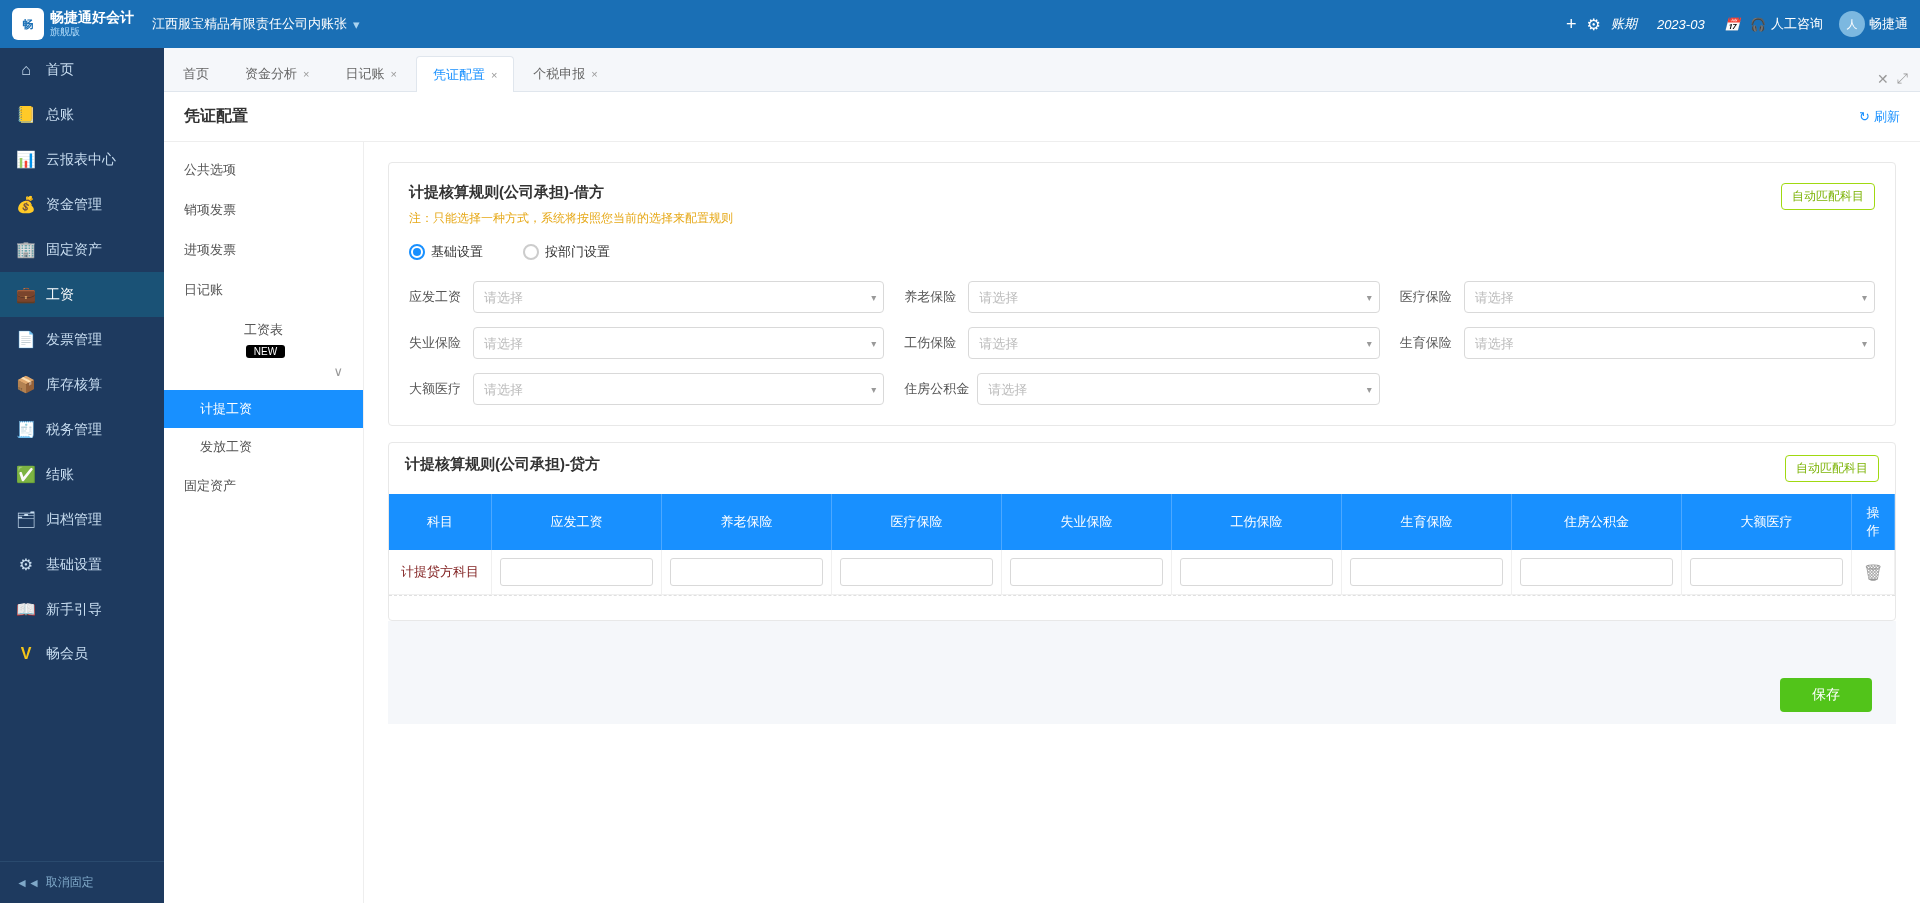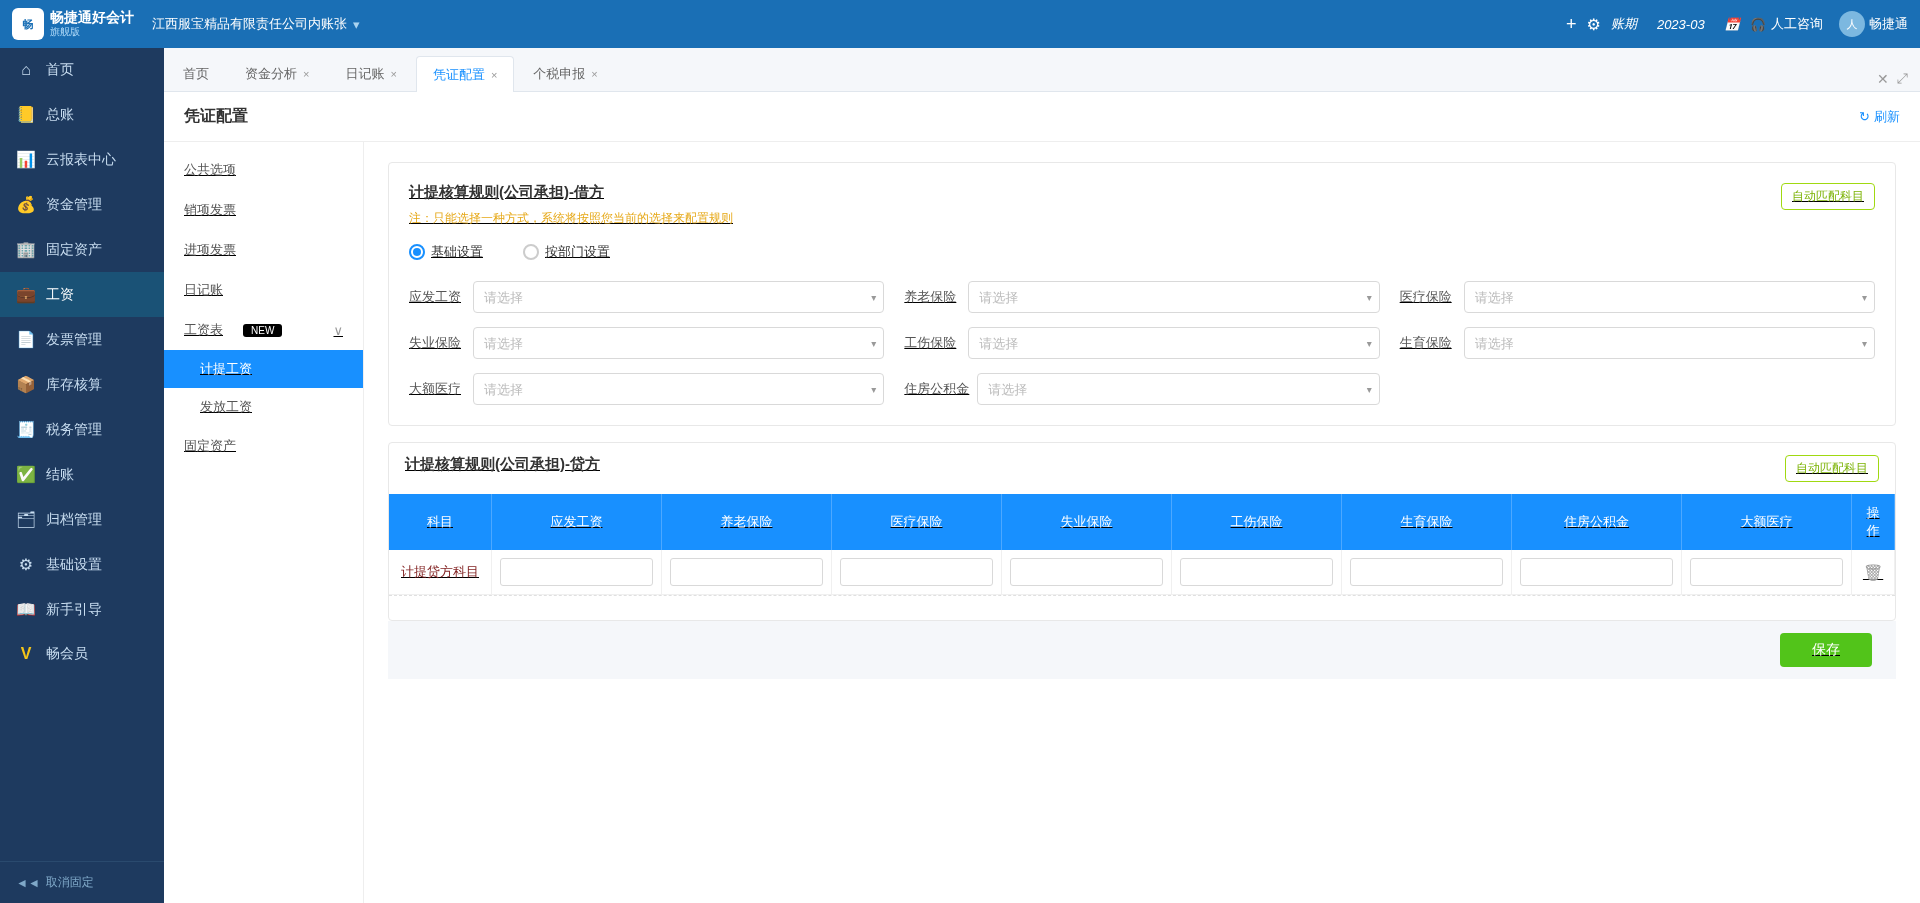--- a/index.html
+++ b/index.html
@@ -89,21 +89,21 @@
     .table-section { background: #fff; border-radius: 4px; border: 1px solid #e8e8e8; overflow: hidden; margin-bottom: 0; }
     .table-header-row { display: flex; align-items: center; justify-content: space-between; padding: 12px 16px; }
     .credit-table { width: 100%; border-collapse: collapse; }
     .credit-table th { background: #1890ff; color: #fff; padding: 10px 8px; text-align: center; font-size: 13px; font-weight: normal; border-right: 1px solid #4da8ff; }
     .credit-table td { padding: 8px; text-align: center; border-bottom: 1px solid #f0f0f0; border-right: 1px solid #f0f0f0; }
     .credit-table td input { width: 100%; height: 28px; border: 1px solid #d9d9d9; border-radius: 3px; text-align: center; font-size: 12px; background: #fff; }
     .delete-icon { color: #999; cursor: pointer; font-size: 16px; }
 
     
     .save-bar { padding: 12px 24px; background: #f5f7fa; display: flex; justify-content: flex-end; }
-    .save-btn { background: #52c41a; color: #fff; border: none; padding: 8px 32px; border-radius: 4px; font-size: 14px; cursor: pointer; }
+    .save-btn { background: #52c41a; color: #fff; border: none; padding: 8px 32px; border-radius: 4px; font-size: 14px; cursor: pointer; margin-top: 45px; }
 
     
     ::-webkit-scrollbar { width: 6px; }
     ::-webkit-scrollbar-track { background: #f1f1f1; }
     ::-webkit-scrollbar-thumb { background: #ccc; border-radius: 3px; }
   </style>
 </head>
 <body>
 
 <div class="topbar">
@@ -231,36 +231,36 @@
     </div>
 
     <div class="page-header">
       <span class="page-title">凭证配置</span>
       <div class="refresh-btn">
         <span>↻</span>
         <span>刷新</span>
       </div>
     </div>
 
-    <div class="inner-layout" style="flex:1;overflow:hidden;text-decoration:underline;">
+    <div class="inner-layout" style="flex:1;overflow:hidden;">
 
       <div class="sub-nav">
         <div class="sub-nav-item">
           <span>公共选项</span>
         </div>
         <div class="sub-nav-item">
           <span>销项发票</span>
         </div>
         <div class="sub-nav-item">
           <span>进项发票</span>
         </div>
         <div class="sub-nav-item">
           <span>日记账</span>
         </div>
-        <div class="sub-nav-item" style="justify-content:flex-start;gap:16px;">
+        <div class="sub-nav-item" style="justify-content:flex-start;gap:6px;flex-direction:column;">
           <span>工资表</span>
           <span class="new-badge">NEW</span>
           <span style="margin-left:auto;color:#999;">∨</span>
         </div>
         <div class="sub-nav-sub-item active">
           <span>计提工资</span>
         </div>
         <div class="sub-nav-sub-item">
           <span>发放工资</span>
         </div>

